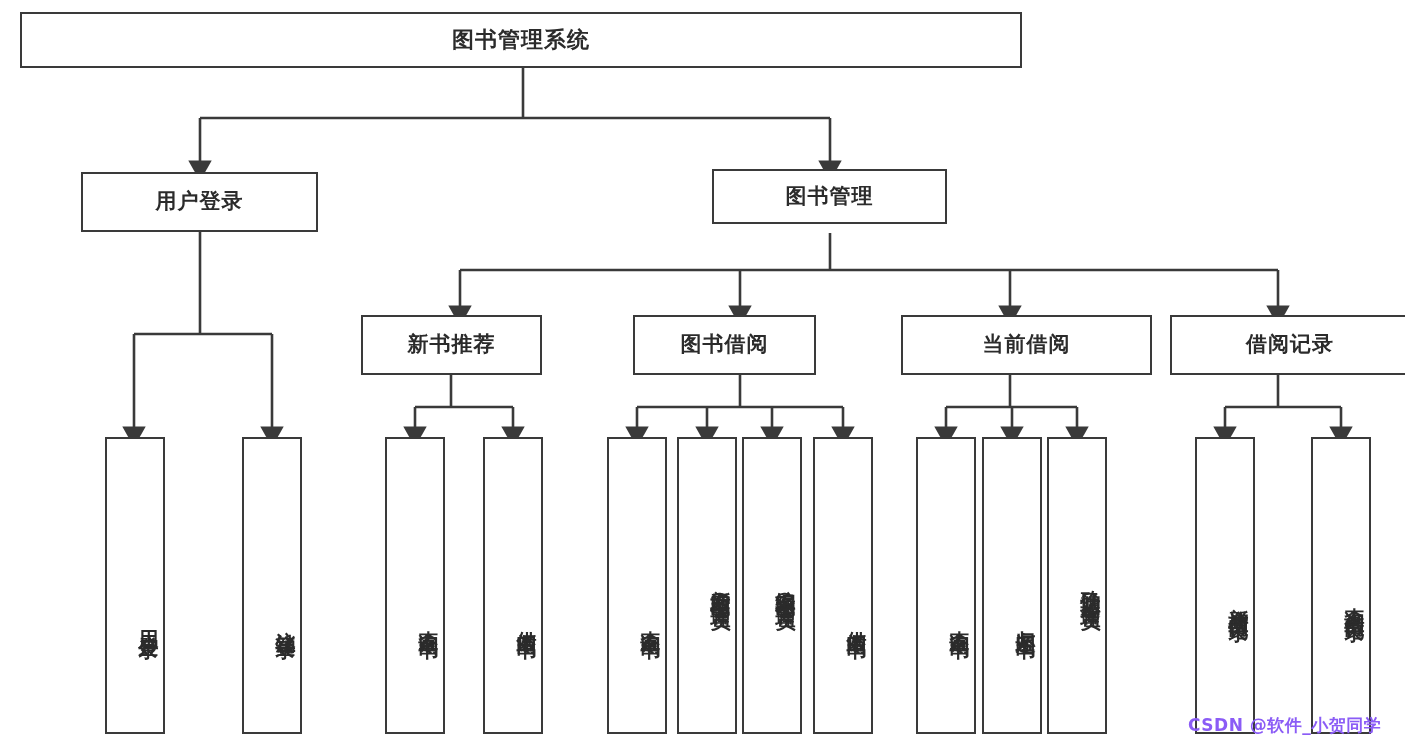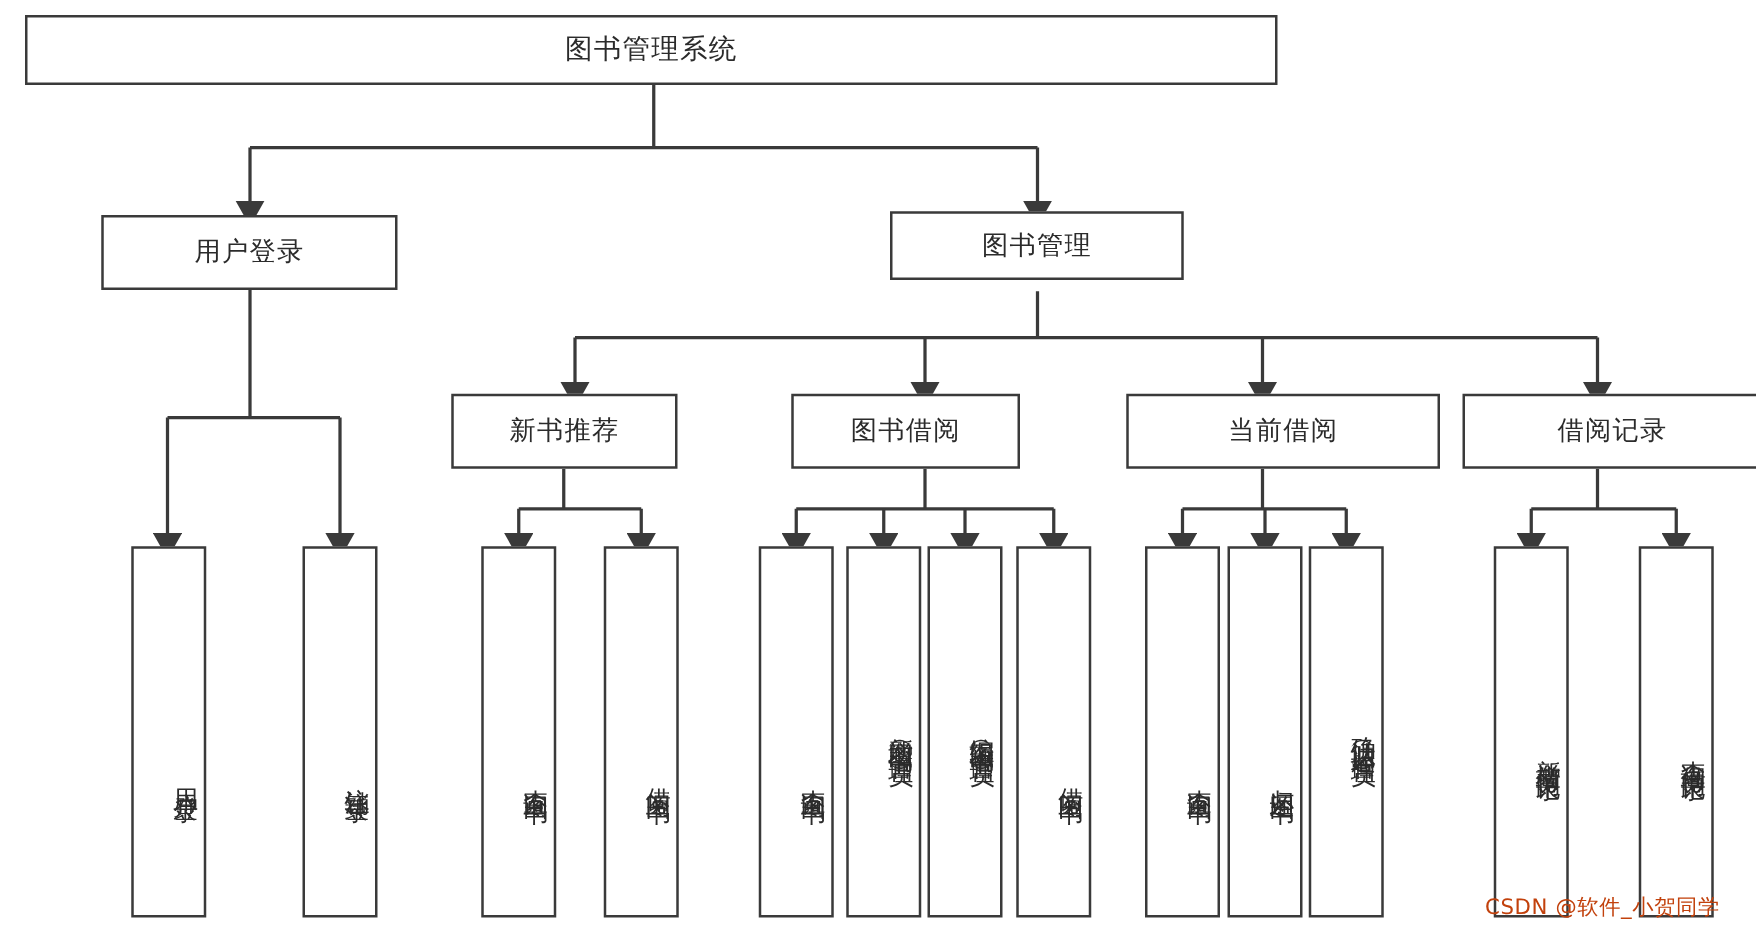--- a/index.html
+++ b/index.html
@@ -6,20 +6,21 @@
   body{
     font-family:"DejaVu Sans","Liberation Sans",sans-serif;
     -webkit-font-smoothing:antialiased;
   }
   #canvas{
     position:relative;
     width:1405px;
     height:747px;
     background:#ffffff;
     overflow:hidden;
+    font-weight:bold;
   }
   svg.edges{
     position:absolute;
     left:0; top:0;
     width:1405px; height:747px;
     pointer-events:none;
   }
   .node{
     position:absolute;
     box-sizing:border-box;
@@ -49,21 +50,21 @@
     white-space:nowrap;
   }
   .node.vert.topfit{
     padding-top:4px;
   }
   .watermark{
     position:absolute;
     left:1188px;
     top:714px;
     font-size:17px;
-    color:#c2410c;
+    color:#8b5cf6;
     white-space:nowrap;
     letter-spacing:0.5px;
   }
 </style>
 </head>
 <body>
 
 <div id="canvas">
 
   <svg class="edges" viewBox="0 0 1405 747" xmlns="http://www.w3.org/2000/svg">

